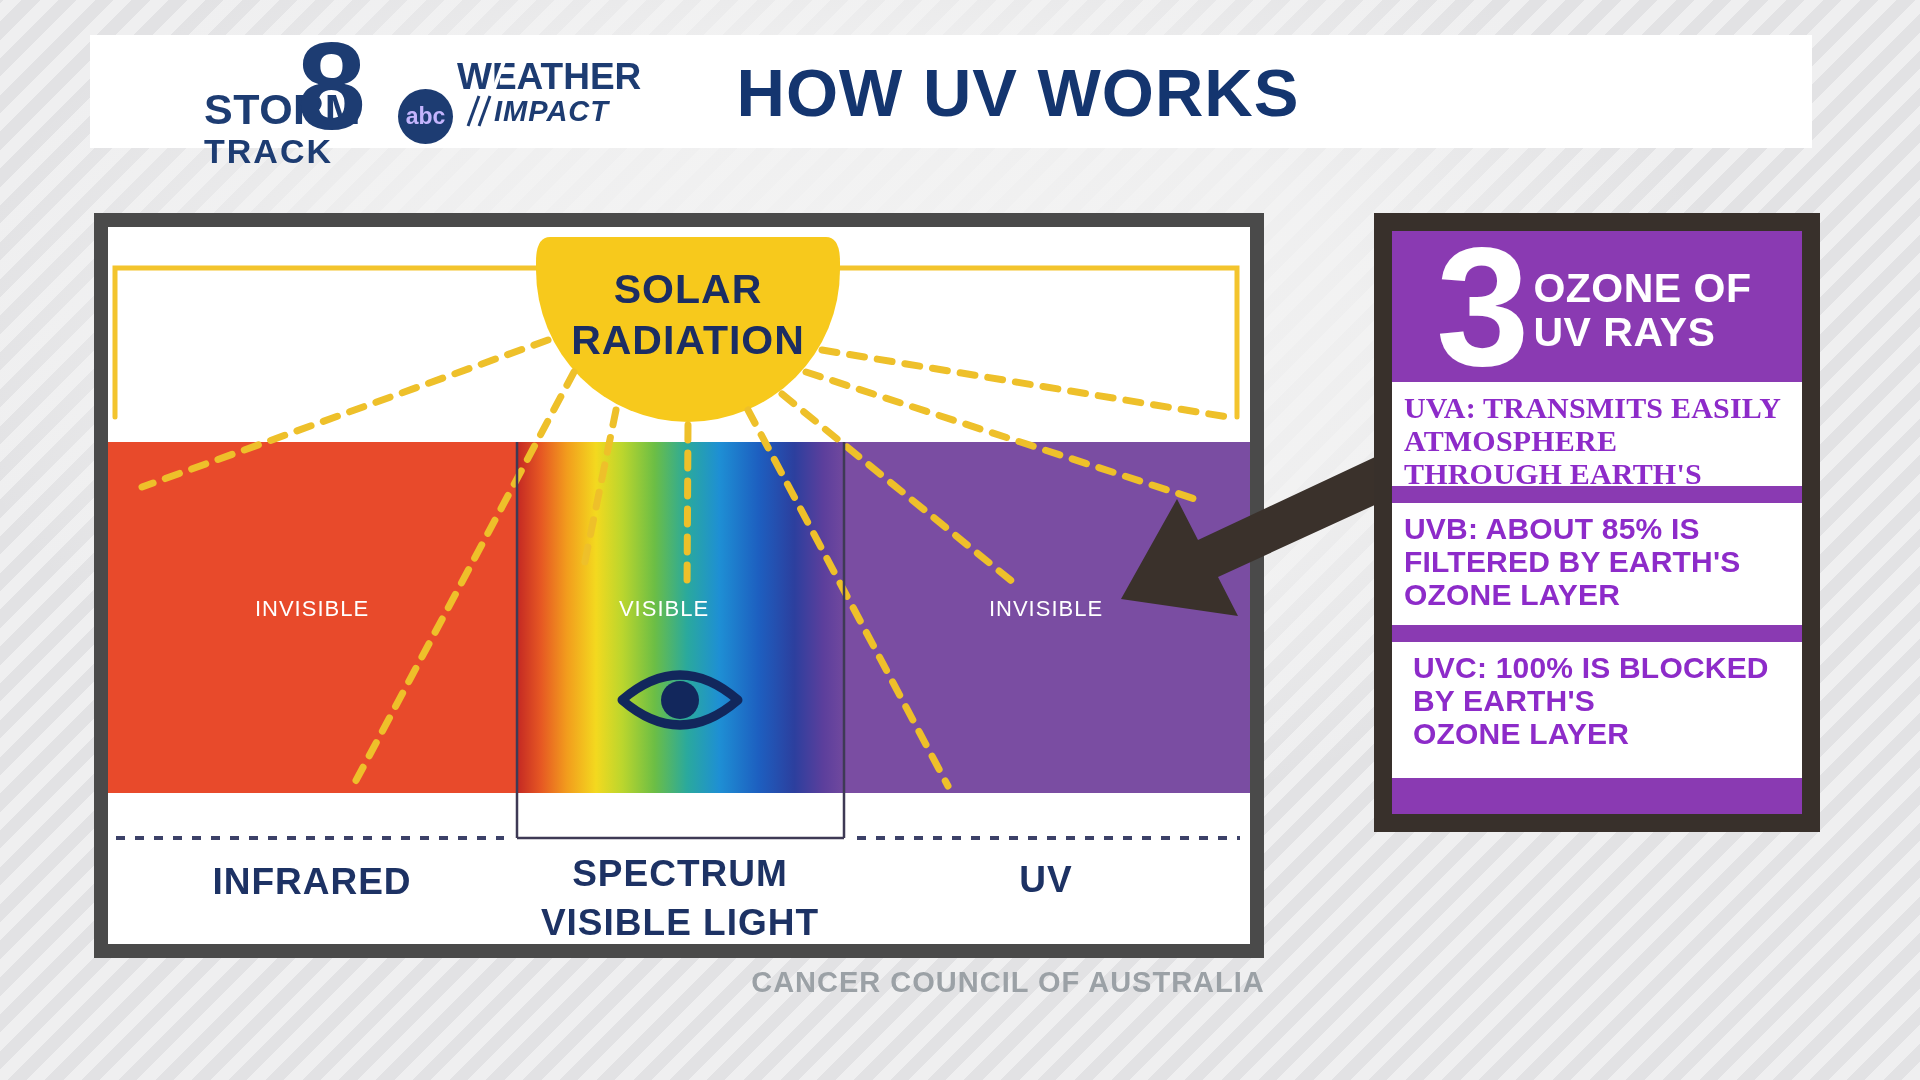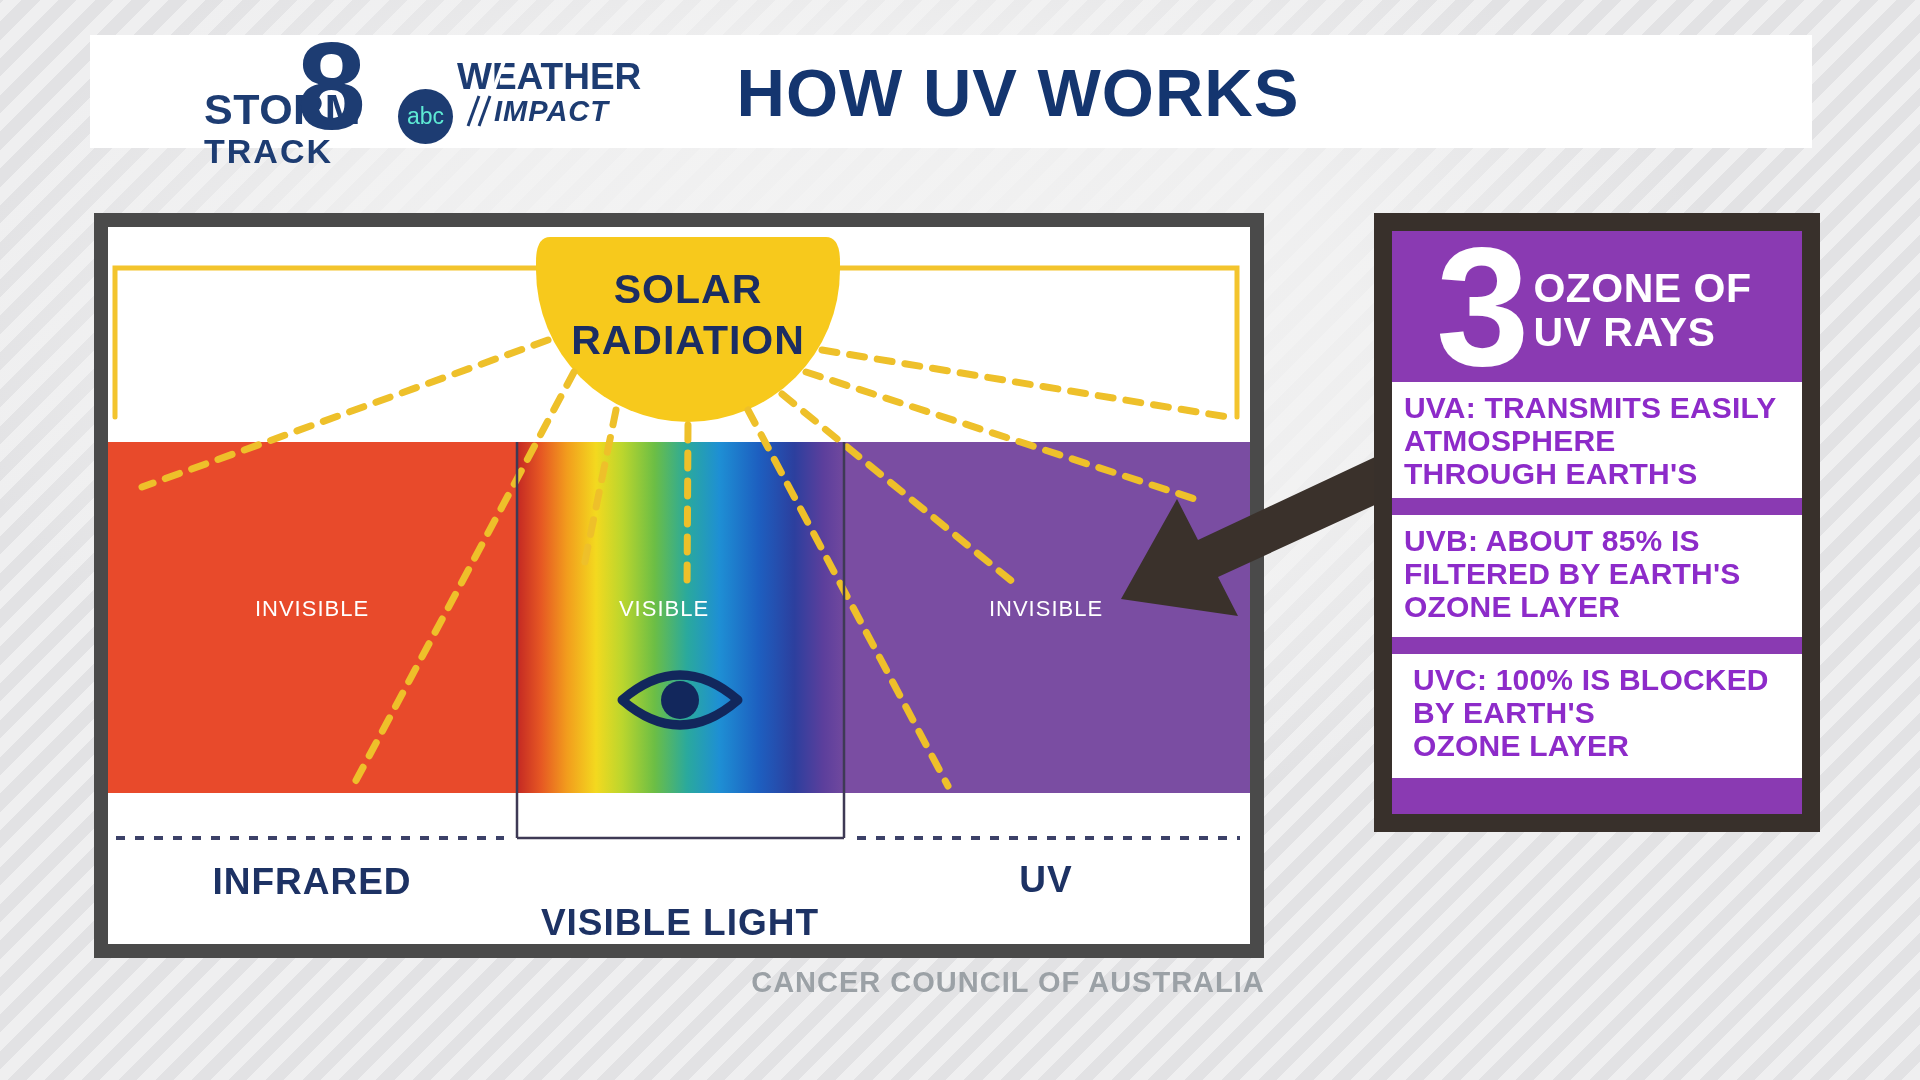--- a/index.html
+++ b/index.html
@@ -20,21 +20,21 @@
   .header-band {
     position:absolute; left:90px; top:35px; width:1722px; height:113px;
     background:#ffffff; z-index:2;
   }
   .logo-word   { position:absolute; color:#1d3c72; font-weight:bold; letter-spacing:.5px; z-index:3; }
   .logo-storm  { left:114px; top:53px;  font-size:43px; line-height:43px; }
   .logo-track  { left:114px; top:95px;  font-size:34px; line-height:43px; letter-spacing:2px; }
   .logo-eight  { left:297px; top:30px;  font-size:124px; line-height:112px; font-weight:bold; color:#1d3c72; position:absolute; z-index:3; }
   .abc-circle  {
     position:absolute; left:398px; top:89px; width:55px; height:55px; border-radius:50%;
-    background:#1d3c72; color:#5eead4; font-weight:normal; font-size:23px;
+    background:#1d3c72; color:#c4b5fd; font-weight:bold; font-size:23px;
     display:flex; align-items:center; justify-content:center; z-index:4;
   }
   .logo-weather { left:457px; top:58px; font-size:37px; line-height:37px; letter-spacing:0; }
   .logo-impact  { left:494px; top:92px; font-size:29px; line-height:39px; font-style:italic; letter-spacing:1px; }
   .logo-slash { position:absolute; width:3px; background:#1d3c72; transform:rotate(20deg); z-index:4; }
   .slash-weather { left:497px; top:56px; height:38px; background:#ffffff; width:4px; }
   .slash-a { left:472px; top:95px; height:32px; }
   .slash-b { left:483px; top:95px; height:32px; }
 
   .page-title {
@@ -62,21 +62,21 @@
   
   .uv-panel {
     position:absolute; left:1374px; top:213px; width:446px; height:619px;
     border:18px solid #38302b; background:#ffffff; z-index:5;
     display:flex; flex-direction:column;
   }
   .uv-head { height:151px; background:#8a3ab2; display:flex; align-items:center; padding-left:44px; flex:none; }
   .uv-count { color:#ffffff; font-weight:bold; font-size:168px; line-height:140px; }
   .uv-head-text { color:#ffffff; font-weight:bold; font-size:41px; line-height:44px; margin-left:4px; margin-top:6px; letter-spacing:.5px; }
   .uv-item { background:#ffffff; color:#8d2bc9; font-weight:bold; font-size:30px; line-height:33px; padding:9px 6px 0 12px; flex:none; letter-spacing:.2px; }
-  .uv-item-a { height:116px; }
+  .uv-item-a { height:104px;font-family:Liberation Serif, serif; }
   .uv-item-b { height:122px; }
   .uv-item-c { height:120px;padding-left:21px; }
   .uv-divider { height:17px; background:#8a3ab2; flex:none; }
   .uv-footer { height:36px; background:#8a3ab2; flex:none; margin-top:auto; }
 
   svg.overlay { position:absolute; inset:0; z-index:3; pointer-events:none; }
 </style>
 </head>
 <body>
 
@@ -141,20 +141,21 @@
   <div class="dlabel sun-label" style="left:688px; top:264px;">
     <div>SOLAR</div>
     <div>RADIATION</div>
   </div>
 
   <div class="dlabel band-word" style="left:312px;  top:596px;">INVISIBLE</div>
   <div class="dlabel band-word" style="left:664px;  top:596px;">VISIBLE</div>
   <div class="dlabel band-word" style="left:1046px; top:596px;">INVISIBLE</div>
 
   <div class="dlabel axis-word" style="left:312px;  top:861px;">INFRARED</div>
+  <div class="dlabel axis-word" style="left:680px;  top:853px;">SPECTRUM</div>
   <div class="dlabel axis-word" style="left:680px;  top:902px;">VISIBLE LIGHT</div>
   <div class="dlabel axis-word" style="left:1046px; top:859px;">UV</div>
 
   <div class="dlabel source-label" style="left:1008px; top:966px;">CANCER COUNCIL OF AUSTRALIA</div>
 
   <div class="uv-panel">
     <div class="uv-head">
       <div class="uv-count">3</div>
       <div class="uv-head-text">
         <div>OZONE OF</div>

